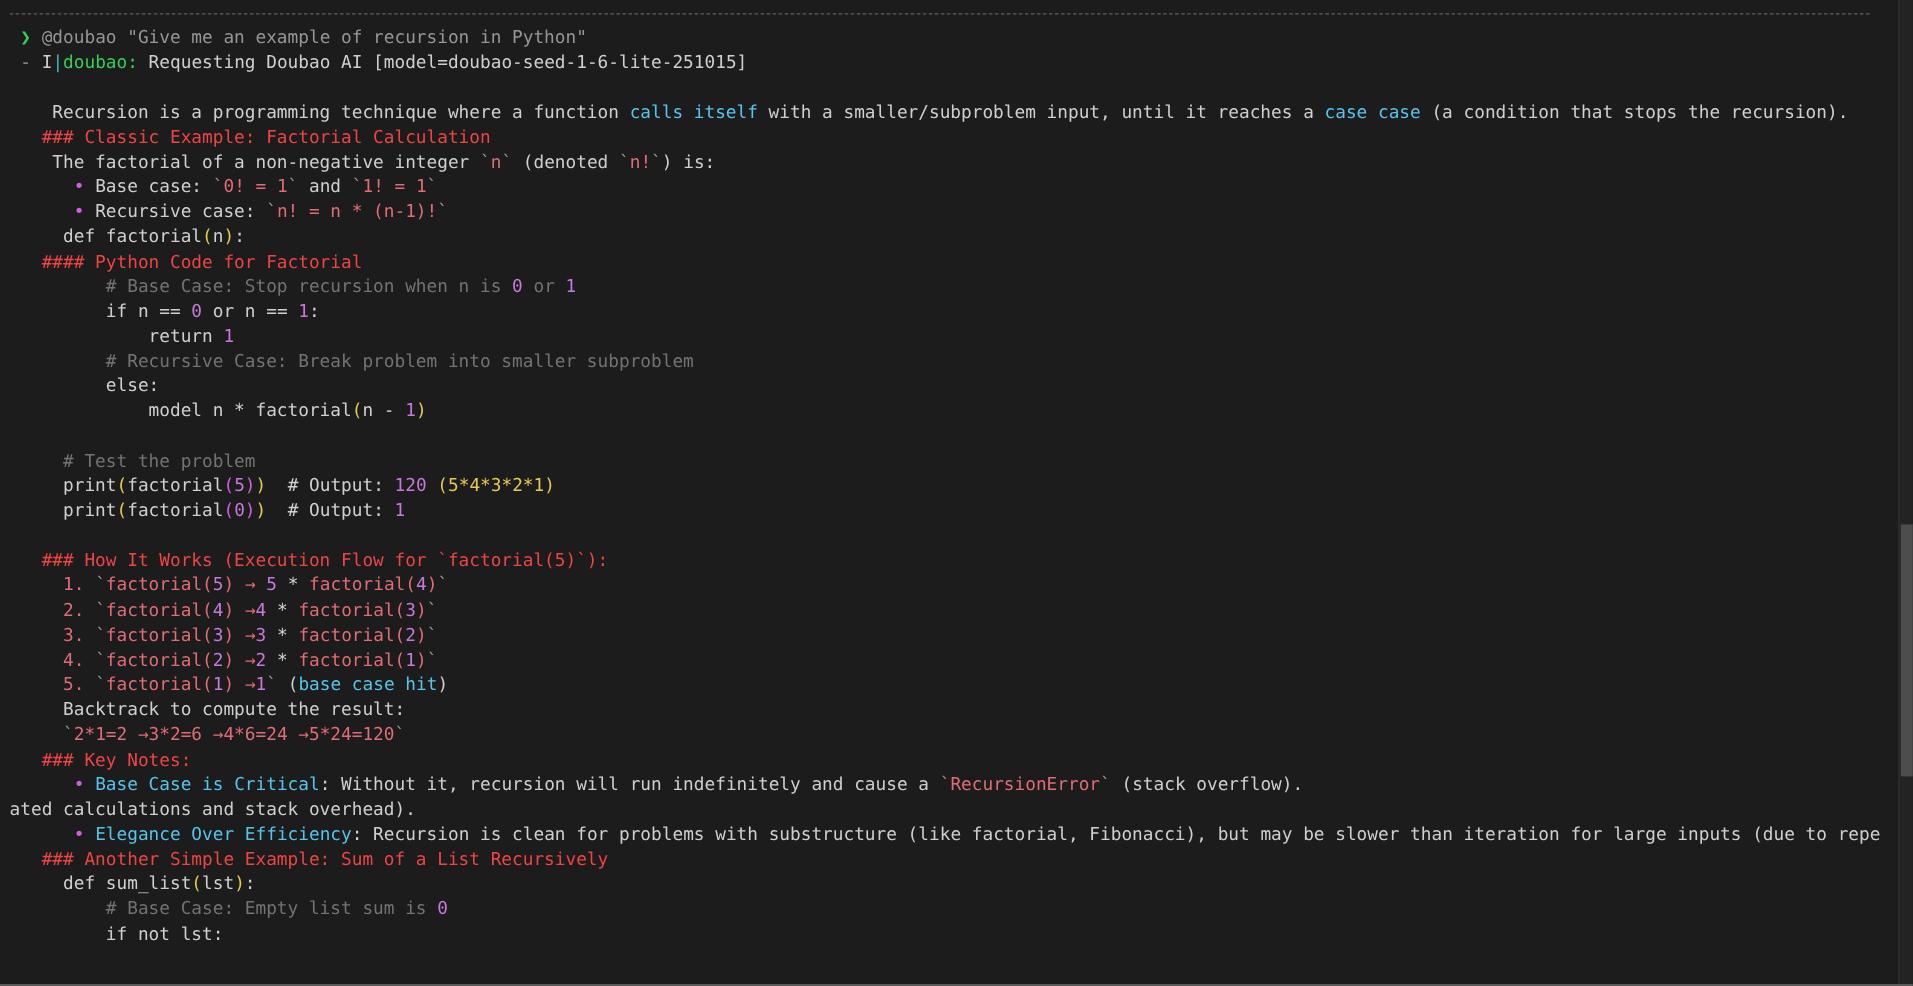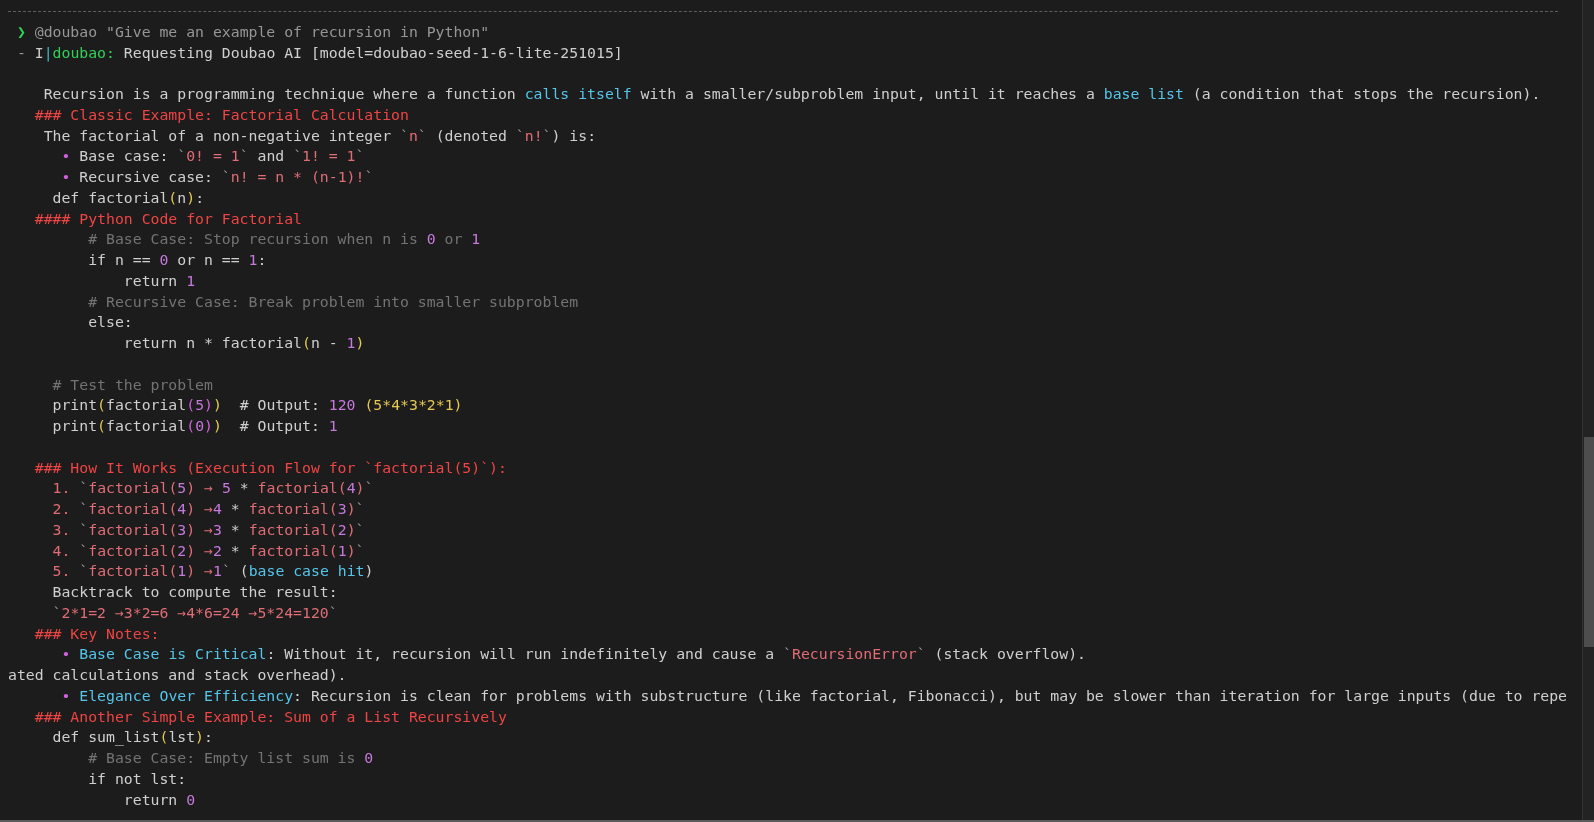--- a/index.html
+++ b/index.html
@@ -28,33 +28,33 @@
   #bottom-border{position:absolute;left:0;right:0;bottom:0;height:2px;background:#5a5a5a;}
 </style>
 </head>
 <body>
 
 <div id="terminal">
     <div class="line"><div class="rule"></div></div>
     <div class="line"><span class="grn"> ❯ </span><span class="dim">@doubao "Give me an example of recursion in Python"</span></div>
     <div class="line"><span class="dim"> - </span><span class="fg">I</span><span class="teal">|</span><span class="grn">doubao:</span><span class="fg"> Requesting Doubao AI [model=doubao-seed-1-6-lite-251015]</span></div>
     <div class="line"></div>
-    <div class="line"><span class="fg">    Recursion is a programming technique where a function </span><span class="cyb">calls itself</span><span class="fg"> with a smaller/subproblem input, until it reaches a </span><span class="cyb">base list</span><span class="fg"> (a condition that stops the recursion).</span></div>
+    <div class="line"><span class="fg">    Recursion is a programming technique where a function </span><span class="cyb">calls itself</span><span class="fg"> with a smaller/subproblem input, until it reaches a </span><span class="cyb">case case</span><span class="fg"> (a condition that stops the recursion).</span></div>
     <div class="line"><span class="hdr">   ### Classic Example: Factorial Calculation</span></div>
     <div class="line"><span class="fg">    The factorial of a non-negative integer </span><span class="tick">`</span><span class="sal">n</span><span class="tick">`</span><span class="fg"> (denoted </span><span class="tick">`</span><span class="sal">n!</span><span class="tick">`</span><span class="fg">) is:</span></div>
     <div class="line"><span class="fg">      </span><span class="pnk">•</span><span class="fg"> Base case: </span><span class="tick">`</span><span class="sal">0! = 1</span><span class="tick">`</span><span class="fg"> and </span><span class="tick">`</span><span class="sal">1! = 1</span><span class="tick">`</span></div>
     <div class="line"><span class="fg">      </span><span class="pnk">•</span><span class="fg"> Recursive case: </span><span class="tick">`</span><span class="sal">n! = n * (n-1)!</span><span class="tick">`</span></div>
     <div class="line"><span class="fg">     def factorial</span><span class="yel">(</span><span class="fg">n</span><span class="yel">)</span><span class="fg">:</span></div>
     <div class="line"><span class="hdr">   #### Python Code for Factorial</span></div>
     <div class="line"><span class="com">         # Base Case: Stop recursion when n is </span><span class="pur">0</span><span class="com"> or </span><span class="pur">1</span></div>
     <div class="line"><span class="fg">         if n == </span><span class="pur">0</span><span class="fg"> or n == </span><span class="pur">1</span><span class="fg">:</span></div>
     <div class="line"><span class="fg">             return </span><span class="pur">1</span></div>
     <div class="line"><span class="com">         # Recursive Case: Break problem into smaller subproblem</span></div>
     <div class="line"><span class="fg">         else:</span></div>
-    <div class="line"><span class="fg">             return n * factorial</span><span class="yel">(</span><span class="fg">n - </span><span class="pur">1</span><span class="yel">)</span></div>
+    <div class="line"><span class="fg">             model n * factorial</span><span class="yel">(</span><span class="fg">n - </span><span class="pur">1</span><span class="yel">)</span></div>
     <div class="line"></div>
     <div class="line"><span class="com">     # Test the problem</span></div>
     <div class="line"><span class="fg">     print</span><span class="yel">(</span><span class="fg">factorial</span><span class="pnk">(</span><span class="pur">5</span><span class="pnk">)</span><span class="yel">)</span><span class="fg">  # Output: </span><span class="pur">120</span><span class="fg"> </span><span class="yel">(5*4*3*2*1)</span></div>
     <div class="line"><span class="fg">     print</span><span class="yel">(</span><span class="fg">factorial</span><span class="pnk">(</span><span class="pur">0</span><span class="pnk">)</span><span class="yel">)</span><span class="fg">  # Output: </span><span class="pur">1</span></div>
     <div class="line"></div>
     <div class="line"><span class="hdr">   ### How It Works (Execution Flow for `factorial(5)`):</span></div>
     <div class="line"><span class="fg">     </span><span class="sal">1.</span><span class="fg"> </span><span class="tick">`</span><span class="sal">factorial(</span><span class="pur">5</span><span class="sal">)</span><span class="fg"> </span><span class="sal">→</span><span class="fg"> </span><span class="pur">5</span><span class="fg"> * </span><span class="sal">factorial(</span><span class="pur">4</span><span class="sal">)</span><span class="tick">`</span></div>
     <div class="line"><span class="fg">     </span><span class="sal">2.</span><span class="fg"> </span><span class="tick">`</span><span class="sal">factorial(</span><span class="pur">4</span><span class="sal">)</span><span class="fg"> </span><span class="sal">→</span><span class="pur">4</span><span class="fg"> * </span><span class="sal">factorial(</span><span class="pur">3</span><span class="sal">)</span><span class="tick">`</span></div>
     <div class="line"><span class="fg">     </span><span class="sal">3.</span><span class="fg"> </span><span class="tick">`</span><span class="sal">factorial(</span><span class="pur">3</span><span class="sal">)</span><span class="fg"> </span><span class="sal">→</span><span class="pur">3</span><span class="fg"> * </span><span class="sal">factorial(</span><span class="pur">2</span><span class="sal">)</span><span class="tick">`</span></div>
     <div class="line"><span class="fg">     </span><span class="sal">4.</span><span class="fg"> </span><span class="tick">`</span><span class="sal">factorial(</span><span class="pur">2</span><span class="sal">)</span><span class="fg"> </span><span class="sal">→</span><span class="pur">2</span><span class="fg"> * </span><span class="sal">factorial(</span><span class="pur">1</span><span class="sal">)</span><span class="tick">`</span></div>
@@ -62,20 +62,19 @@
     <div class="line"><span class="fg">     Backtrack to compute the result:</span></div>
     <div class="line"><span class="fg">     </span><span class="tick">`</span><span class="sal">2*1=2 →3*2=6 →4*6=24 →5*24=120</span><span class="tick">`</span></div>
     <div class="line"><span class="hdr">   ### Key Notes:</span></div>
     <div class="line"><span class="fg">      </span><span class="pnk">•</span><span class="fg"> </span><span class="cyb">Base Case is Critical</span><span class="fg">: Without it, recursion will run indefinitely and cause a </span><span class="tick">`</span><span class="sal">RecursionError</span><span class="tick">`</span><span class="fg"> (stack overflow).</span></div>
     <div class="line"><span class="fg">ated calculations and stack overhead).</span></div>
     <div class="line"><span class="fg">      </span><span class="pnk">•</span><span class="fg"> </span><span class="cyb">Elegance Over Efficiency</span><span class="fg">: Recursion is clean for problems with substructure (like factorial, Fibonacci), but may be slower than iteration for large inputs (due to repe</span></div>
     <div class="line"><span class="hdr">   ### Another Simple Example: Sum of a List Recursively</span></div>
     <div class="line"><span class="fg">     def sum_list</span><span class="yel">(</span><span class="fg">lst</span><span class="yel">)</span><span class="fg">:</span></div>
     <div class="line"><span class="com">         # Base Case: Empty list sum is </span><span class="pur">0</span></div>
     <div class="line"><span class="fg">         if not lst:</span></div>
-    <div class="line"><span class="fg">             return </span><span class="pur">0</span></div>
   </div>
 
 <div id="scrollbar">
   <div id="scroll-thumb"></div>
 </div>
 
 <div id="bottom-border"></div>
 
 </body></html>

